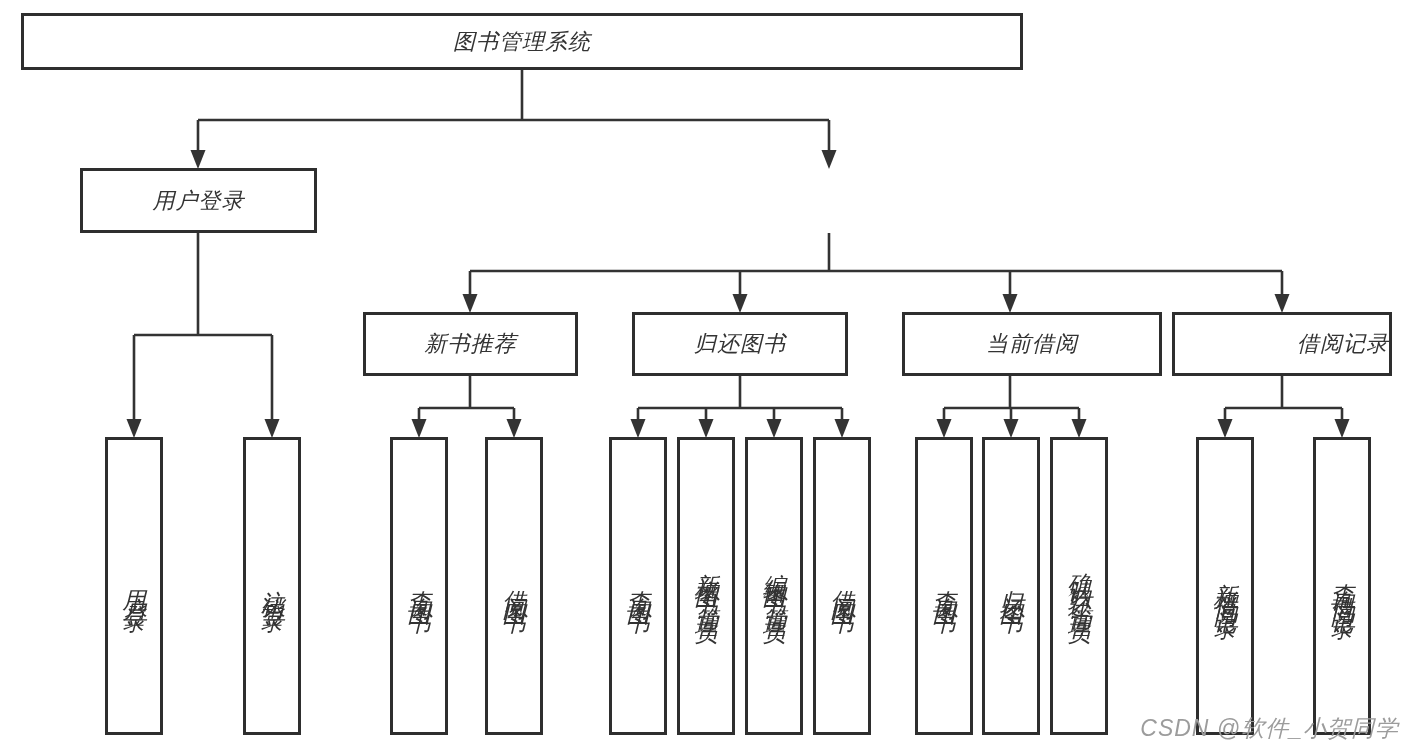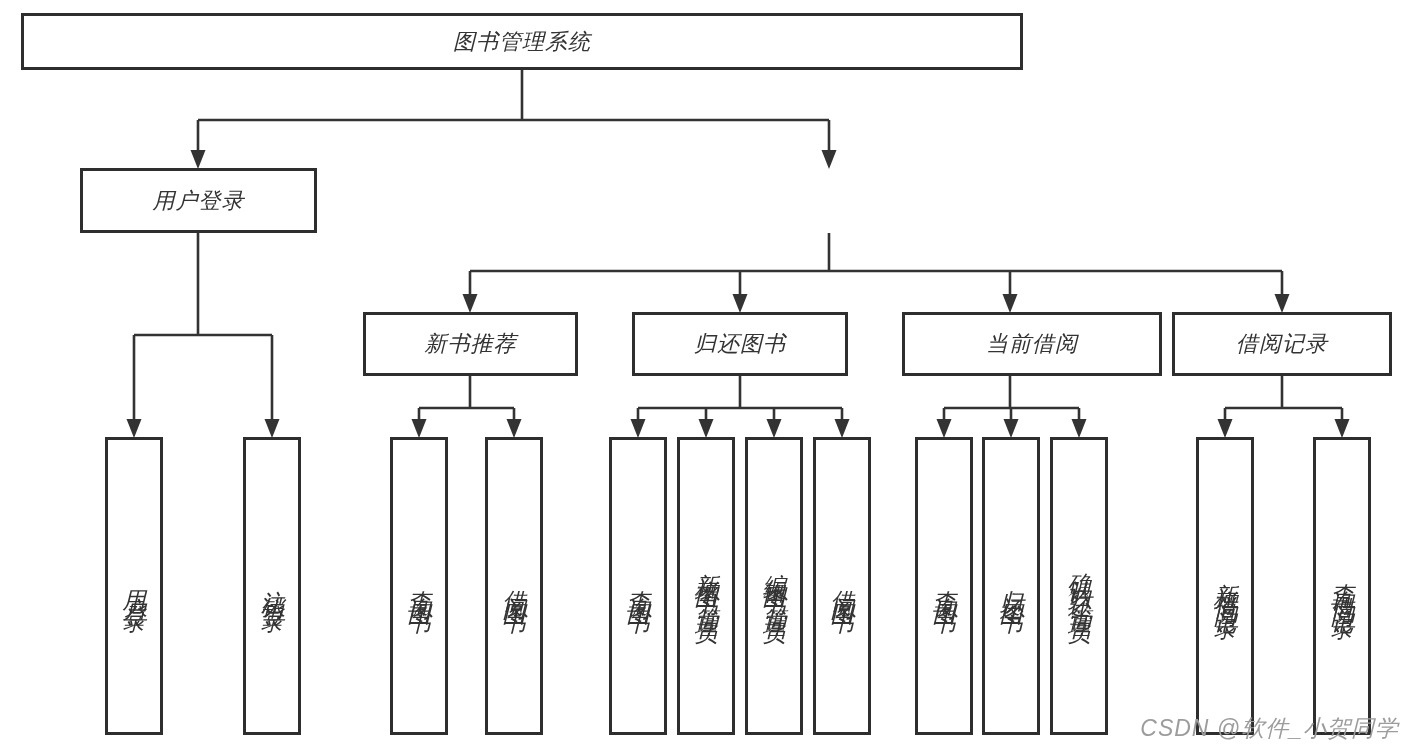--- a/index.html
+++ b/index.html
@@ -48,21 +48,21 @@
     letter-spacing: 7px;
     line-height: 1;
   }
   
   .n-root            { left: 21px;   top: 13px;  width: 1002px; height: 57px; }
   .n-user-login      { left: 80px;   top: 168px; width: 237px;  height: 65px; }
   .n-book-mgmt       { left: 711px;  top: 168px; width: 235px;  height: 65px; }
   .n-new-book        { left: 363px;  top: 312px; width: 215px;  height: 64px; }
   .n-book-borrow     { left: 632px;  top: 312px; width: 216px;  height: 64px; }
   .n-current-borrow  { left: 902px;  top: 312px; width: 260px;  height: 64px; }
-  .n-borrow-record   { left: 1172px; top: 312px; width: 220px;  height: 64px; }
+  .n-borrow-record   { left: 1172px; top: 312px; width: 220px;  height: 64px; justify-content: flex-end; }
   .leaf { top: 437px; width: 58px; height: 298px; position: absolute; }
   .lf-1  { left: 105px; }
   .lf-2  { left: 243px; }
   .lf-3  { left: 390px; }
   .lf-4  { left: 485px; }
   .lf-5  { left: 609px; }
   .lf-6  { left: 677px; }
   .lf-7  { left: 745px; }
   .lf-8  { left: 813px; }
   .lf-9  { left: 915px; }

